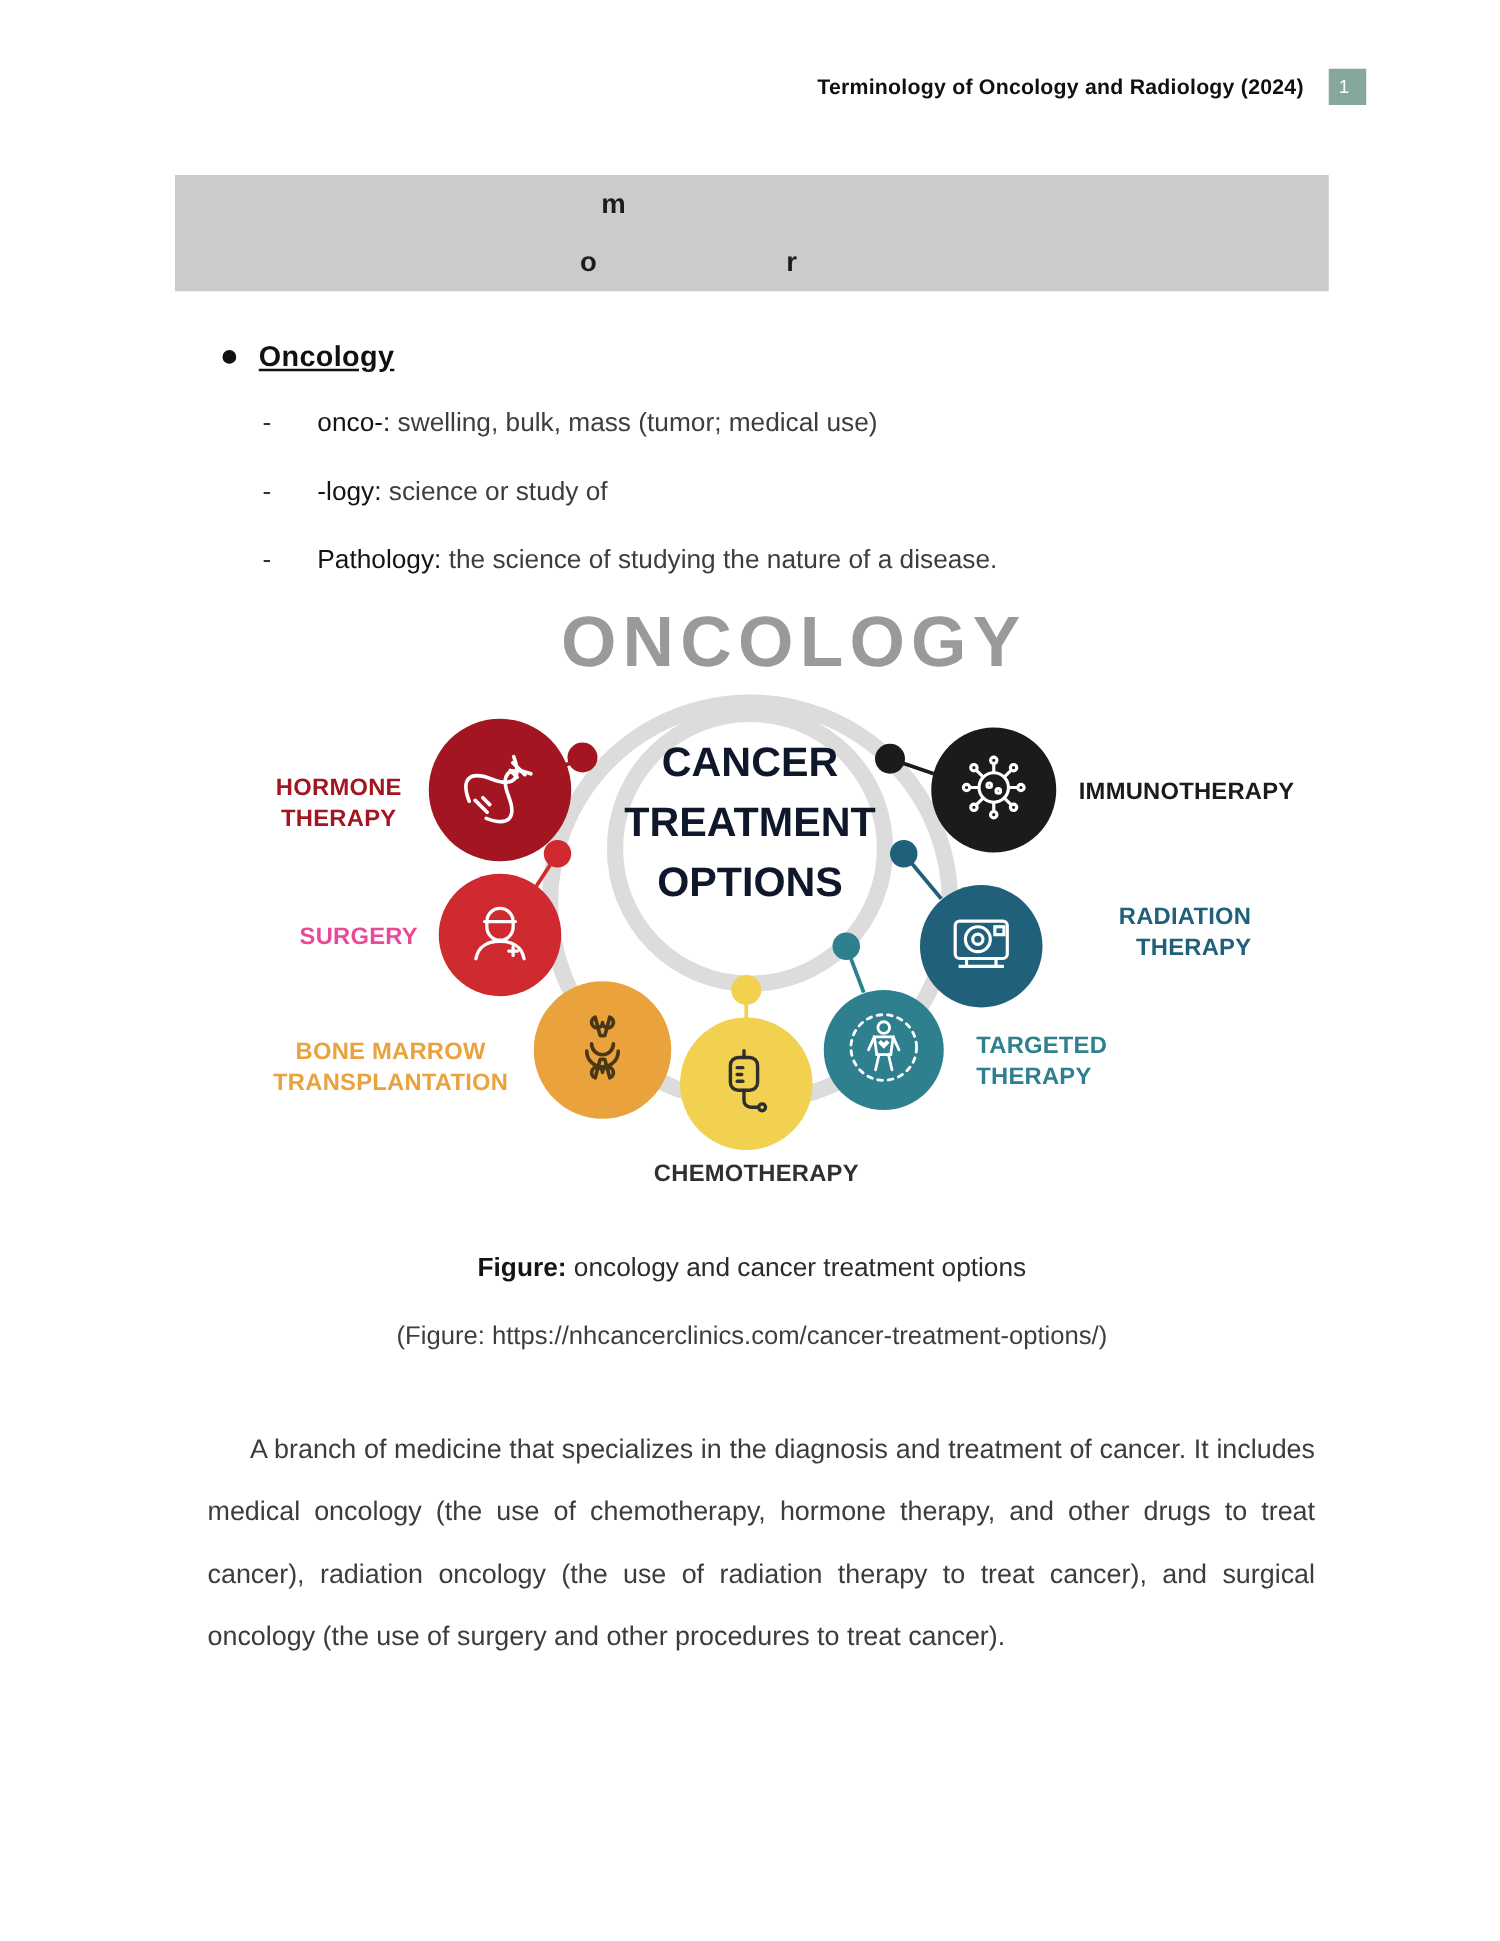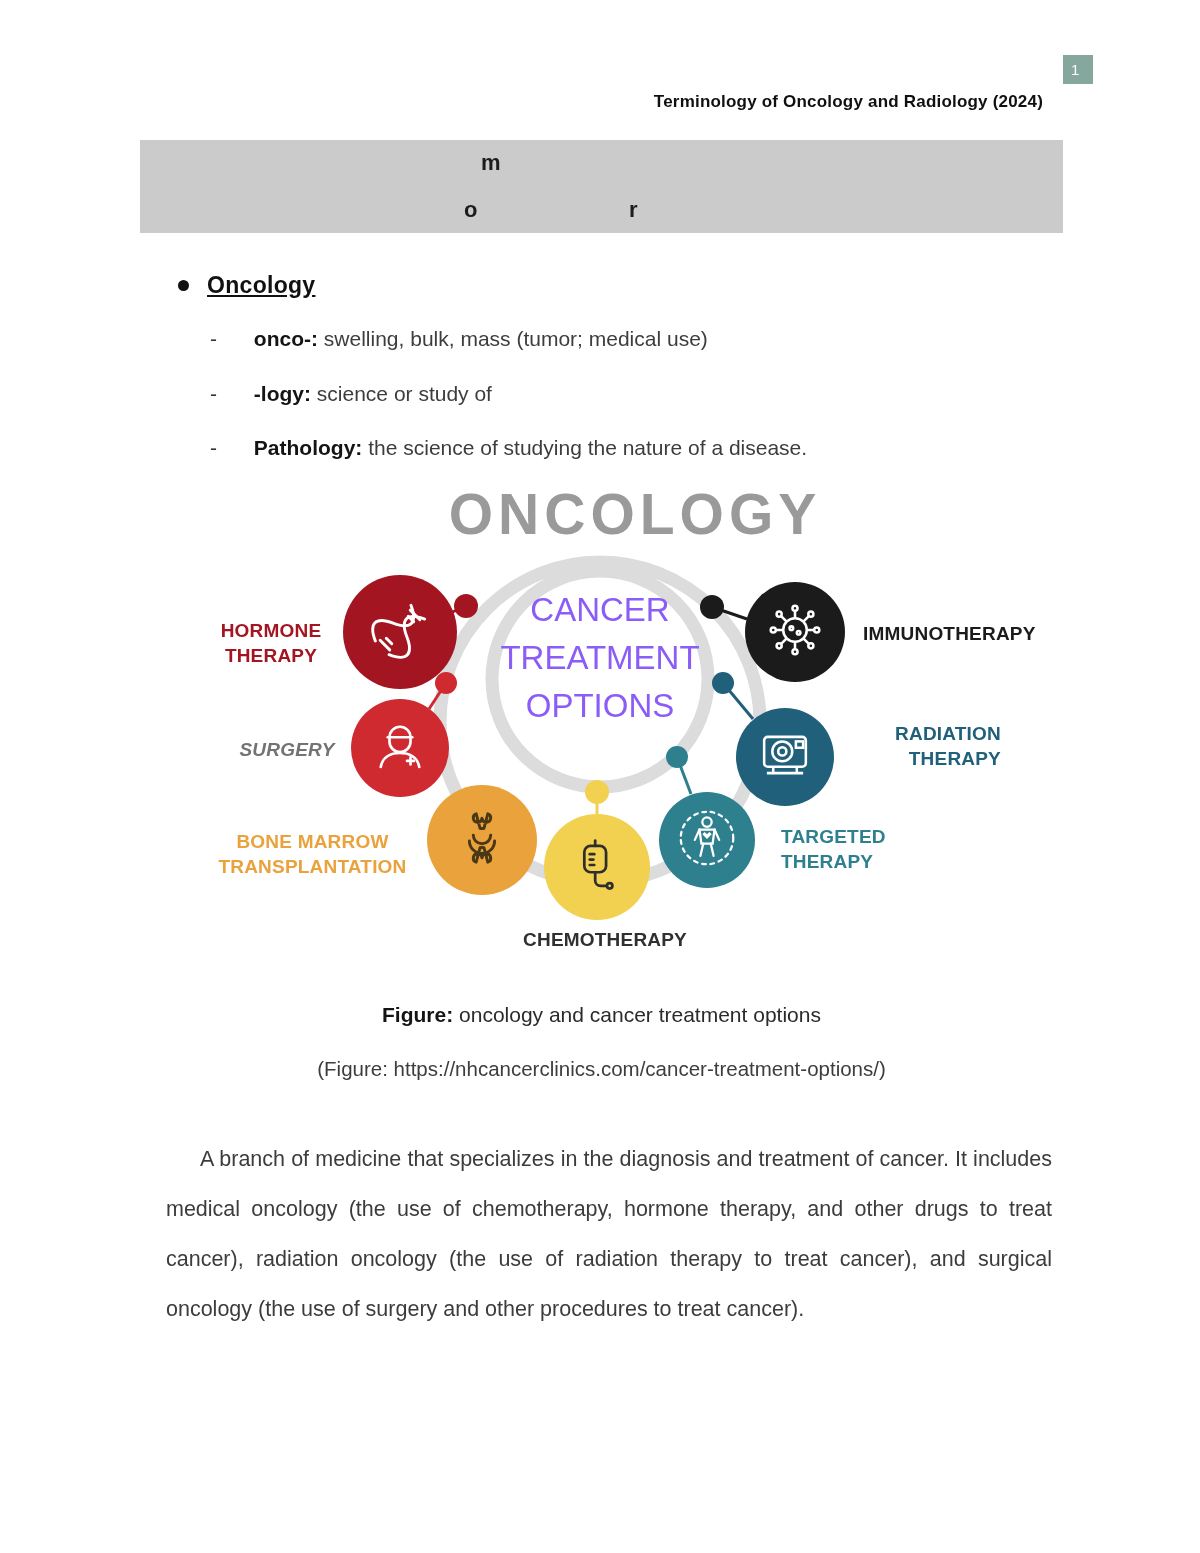--- a/index.html
+++ b/index.html
@@ -3,46 +3,46 @@
 <meta charset="utf-8">
 <style>
   * { margin:0; padding:0; box-sizing:border-box; }
   html,body { background:#ffffff; }
   body {
     width:1200px; height:1553px; position:relative; overflow:hidden;
     font-family:"Liberation Sans", sans-serif; color:#222;
   }
 
   
-  .header-title { position:absolute; top:60px; right:157px; font-size:17px; font-weight:bold; color:#101010; letter-spacing:0.2px;margin-top:32px; }
+  .header-title { position:absolute; top:60px; right:157px; font-size:17px; font-weight:bold; color:#101010; letter-spacing:0.2px; }
   .page-badge { position:absolute; top:55px; left:1063px; width:30px; height:29px; display:flex; align-items:center; padding-left:8px; color:#ffffff; font-size:15px; }
 
   
   .banner { position:absolute; left:140px; top:140px; width:923px; height:93px; }
   .banner-letter { position:absolute; font-weight:bold; font-size:22px; color:#1c1c1c; }
   .banner-letter.l-m { left:341px; top:10px; }
   .banner-letter.l-o { left:324px; top:57px; }
   .banner-letter.l-r { left:489px; top:57px; }
 
   
   .bullet-row { position:absolute; left:178px; top:272px; display:flex; align-items:center; gap:18px; }
   .bullet-dot { width:11px; height:11px; border-radius:50%; background:#111; }
   .bullet-title { font-size:23px; font-weight:bold; text-decoration:underline; color:#111; letter-spacing:0.3px; }
 
   
   .def-row { position:absolute; left:210px; font-size:21px; color:#3d3d3d; }
   .def-row.r0 { top:327px; } .def-row.r1 { top:382px; } .def-row.r2 { top:436px; }
   .def-dash { display:inline-block; width:38px; color:#333; }
-  .def-term { font-weight:bold; color:#141414; }
+  .def-term { font-weight:normal; color:#141414; }
 
   
   .figure { position:absolute; left:210px; top:487px; width:850px; height:478px; }
   .fig-title { position:absolute; left:0; top:-6px; width:100%; text-align:center; font-size:57px; font-weight:800; color:#9A9A9A; letter-spacing:5px; }
   .fig-overlay { position:absolute; left:0; top:0; }
-  .center-text { position:absolute; left:278px; top:99px; width:224px; font-size:33px; line-height:48px; font-weight:normal; text-align:center; color:#8b5cf6; }
+  .center-text { position:absolute; left:278px; top:99px; width:224px; font-size:33px; line-height:48px; font-weight:bold; text-align:center; color:#0f172a; }
 
   .opt-circle { position:absolute; border-radius:50%; display:flex; align-items:center; justify-content:center; }
   .c-hormone   { left:133px; top:88px;  width:114px; height:114px; }
   .c-immuno    { left:535px; top:95px;  width:100px; height:100px; }
   .c-surgery   { left:141px; top:212px; width:98px;  height:98px; }
   .c-radiation { left:526px; top:221px; width:98px;  height:98px; }
   .c-bone      { left:217px; top:298px; width:110px; height:110px; }
   .c-chemo     { left:334px; top:327px; width:106px; height:106px; }
   .c-targeted  { left:449px; top:305px; width:96px;  height:96px; }
 
@@ -223,21 +223,21 @@
         <path d="M24 23 h16 l-2 15 h-12 z"></path>
         <path d="M24 23 l-5 11 M40 23 l5 11"></path>
         <path d="M28 38 l-3 13 M36 38 l3 13"></path>
         <path d="M32 28 l2.5-2.5 2.5 2.5 -5 5 -5-5 2.5-2.5 2.5 2.5 z" fill="#fff" stroke="none"></path>
       </svg>
     </span>
   </div>
 
   <div class="opt-label lb-hormone" style="color: rgb(163, 22, 33);">HORMONE THERAPY</div>
   <div class="opt-label lb-immuno" style="color: rgb(27, 27, 27);">IMMUNOTHERAPY</div>
-  <div class="opt-label lb-surgery" style="color: #737373; font-style: italic;">SURGERY</div>
+  <div class="opt-label lb-surgery" style="color: #ec4899;">SURGERY</div>
   <div class="opt-label lb-radiation" style="color: rgb(32, 96, 122);">RADIATION THERAPY</div>
   <div class="opt-label lb-targeted" style="color: rgb(46, 128, 143);">TARGETED THERAPY</div>
   <div class="opt-label lb-bone" style="color: rgb(233, 162, 60);">BONE MARROW TRANSPLANTATION</div>
   <div class="opt-label lb-chemo" style="color: rgb(48, 48, 48); text-align: right;">CHEMOTHERAPY</div>
 </div>
 
 <div class="fig-caption">
   <span class="cap-label">Figure:</span>
   <span>oncology and cancer treatment options</span>
 </div>

